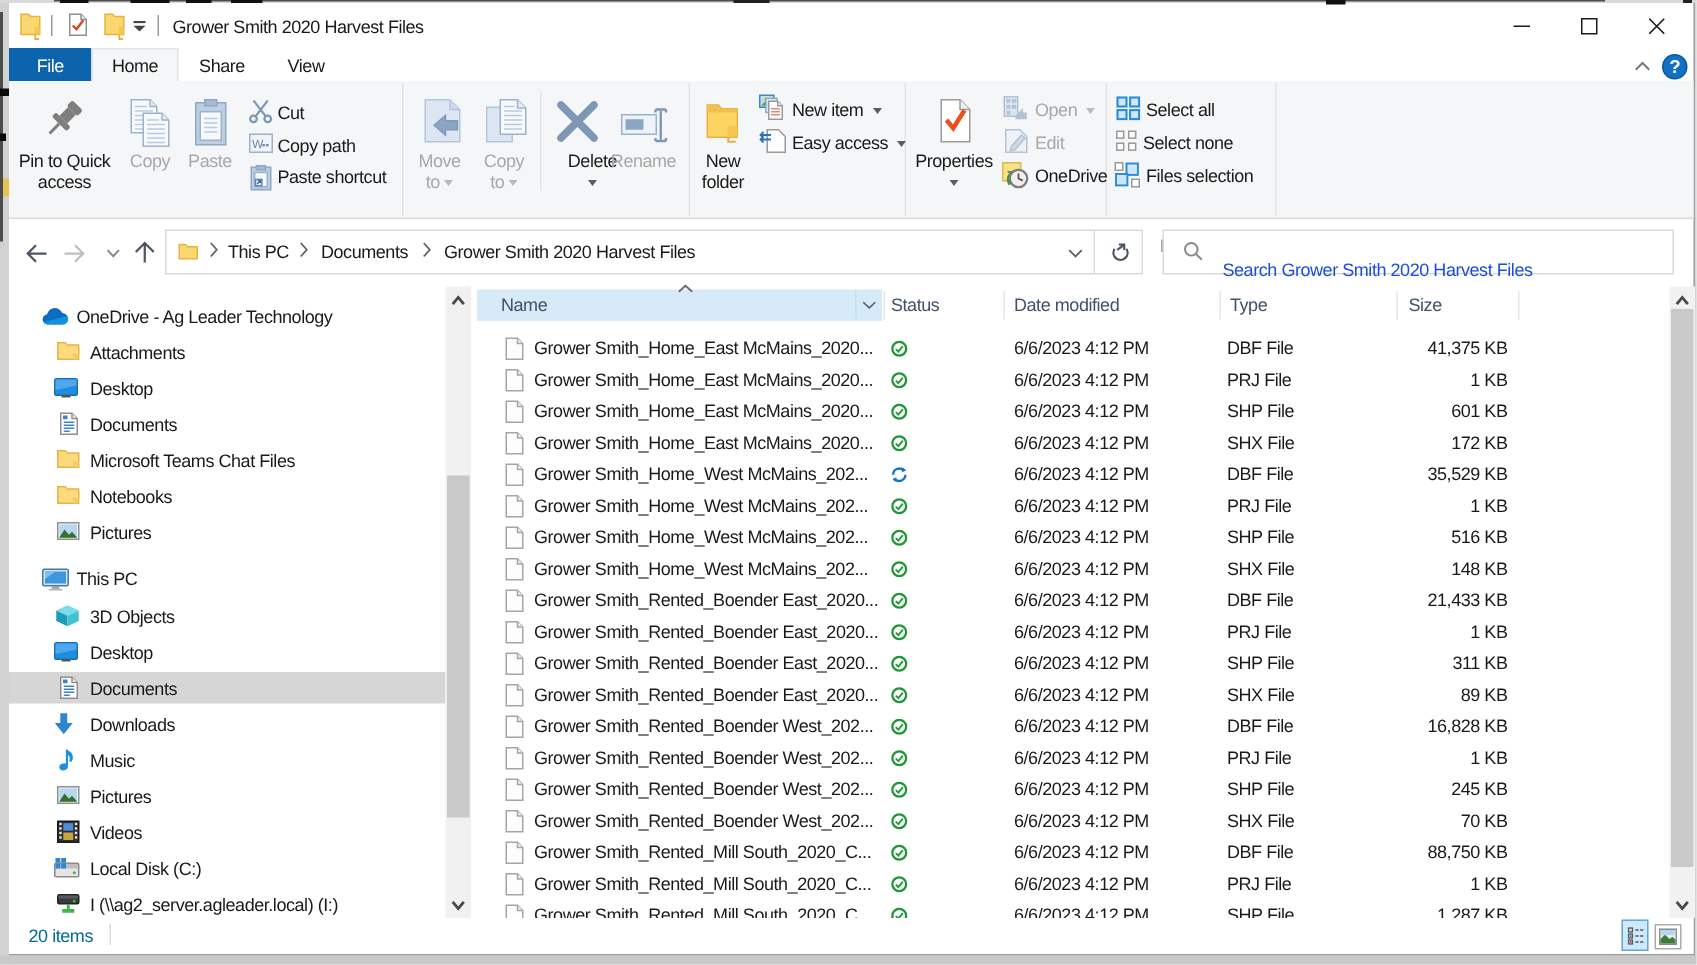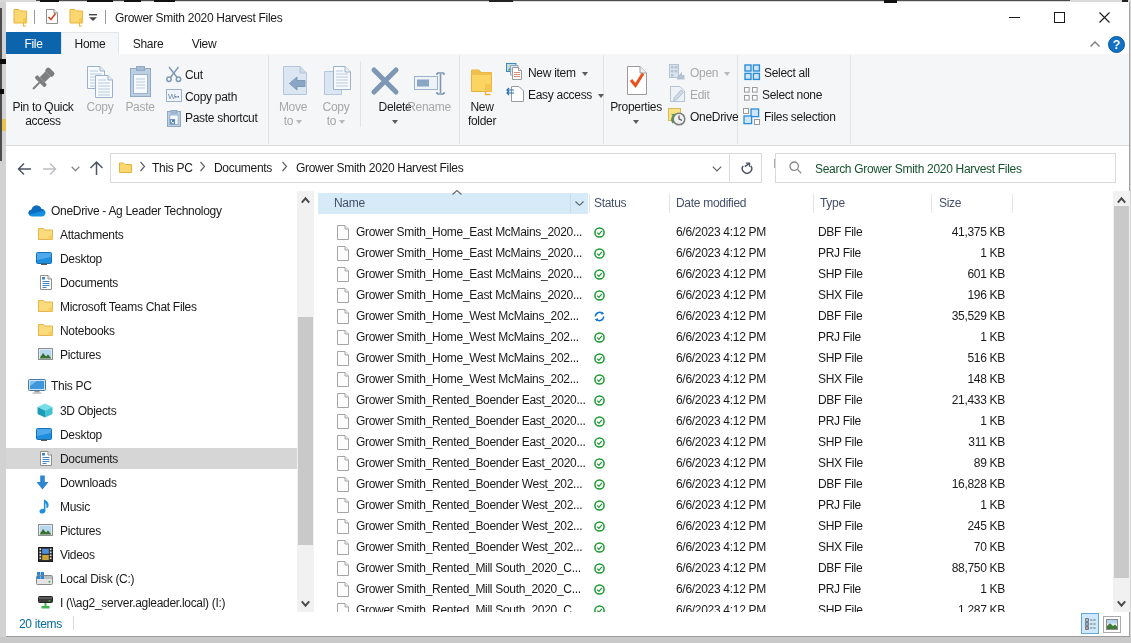--- a/index.html
+++ b/index.html
@@ -314,21 +314,21 @@
  <path d="M10.9 5.9 A4.7 4.7 0 1 1 3.1 5.9" fill="none" stroke="#4d5563" stroke-width="1.5"></path>
  <path d="M4.8 6.6 L9.3 3.4" stroke="#4d5563" stroke-width="1.4"></path>
  <path d="M5.9 3.1 L9.5 3.1 L9.5 6.7" fill="none" stroke="#4d5563" stroke-width="1.4"></path>
 </svg>
 
 <div class="ab" style="left:775px;top:153px;width:341px;height:30px;border:1px solid #d9d9d9;background:#fff;box-sizing:border-box"></div>
 <svg class="ab" style="left:789px;top:161px" width="13" height="13" viewBox="0 0 13 13">
  <circle cx="5.2" cy="5.2" r="4.2" fill="none" stroke="#87898c" stroke-width="1.3"></circle>
  <path d="M8.4 8.4 L12.2 12.2" stroke="#87898c" stroke-width="1.3"></path>
 </svg>
-<div class="ab nw" style="left:815px;top:162px;color:#14532d">Search Grower Smith 2020 Harvest Files</div>
+<div class="ab nw" style="left:815px;top:173px;color:#1d4ed8">Search Grower Smith 2020 Harvest Files</div>
 
 <div class="ab" style="left:6px;top:448px;width:291px;height:21px;background:#d6d6d6"></div>
 <div id="navicons">
 <svg class="ab" style="left:28px;top:205px" width="18" height="12" viewBox="0 0 18 12">
  <path d="M4.5 11.5 C2 11.5 0.5 10 0.5 8 C0.5 6.2 1.8 4.9 3.5 4.7 C4 2.3 6 0.5 8.6 0.5 C10.8 0.5 12.7 1.9 13.5 3.9 C15.8 4 17.5 5.6 17.5 7.7 C17.5 9.8 15.9 11.5 13.6 11.5 Z" fill="#1590e0"></path>
  <path d="M3.5 4.7 C4 2.3 6 0.5 8.6 0.5 C10.8 0.5 12.7 1.9 13.5 3.9 C14.8 4 15.9 4.6 16.6 5.6 L1.2 9.6 C0.8 9.2 0.5 8.5 0.5 8 C0.5 6.2 1.8 4.9 3.5 4.7 Z" fill="#0e6cc0"></path>
 </svg>
 <svg class="ab" style="left:38px;top:227px" width="15" height="13" viewBox="0 0 15 13">
  <path d="M0.5 1.5 L5.5 1.5 L7 3 L14.5 3 L14.5 12.5 L0.5 12.5 Z" fill="#fbda7c" stroke="#e5b44e"></path>
  <path d="M10.5 8.5 L14.5 8.5 L14.5 12.5 L10.5 12.5 Z" fill="#f5cd60"></path>
@@ -557,21 +557,21 @@
 <div class="row" style="top:97px">
       <svg class="fi" width="12" height="15">
         <use href="#pg"></use>
       </svg>
       <span class="nm">Grower Smith_Home_East McMains_2020...</span>
       <svg class="st" width="11" height="11">
         <use href="#chk"></use>
       </svg>
       <span class="dt">6/6/2023 4:12 PM</span>
       <span class="ty">SHX File</span>
-      <span class="sz">196 KB</span>
+      <span class="sz">172 KB</span>
     </div>
 <div class="row" style="top:118px">
       <svg class="fi" width="12" height="15">
         <use href="#pg"></use>
       </svg>
       <span class="nm">Grower Smith_Home_West McMains_202...</span>
       <svg class="st" width="11" height="11">
         <use href="#syn"></use>
       </svg>
       <span class="dt">6/6/2023 4:12 PM</span>

